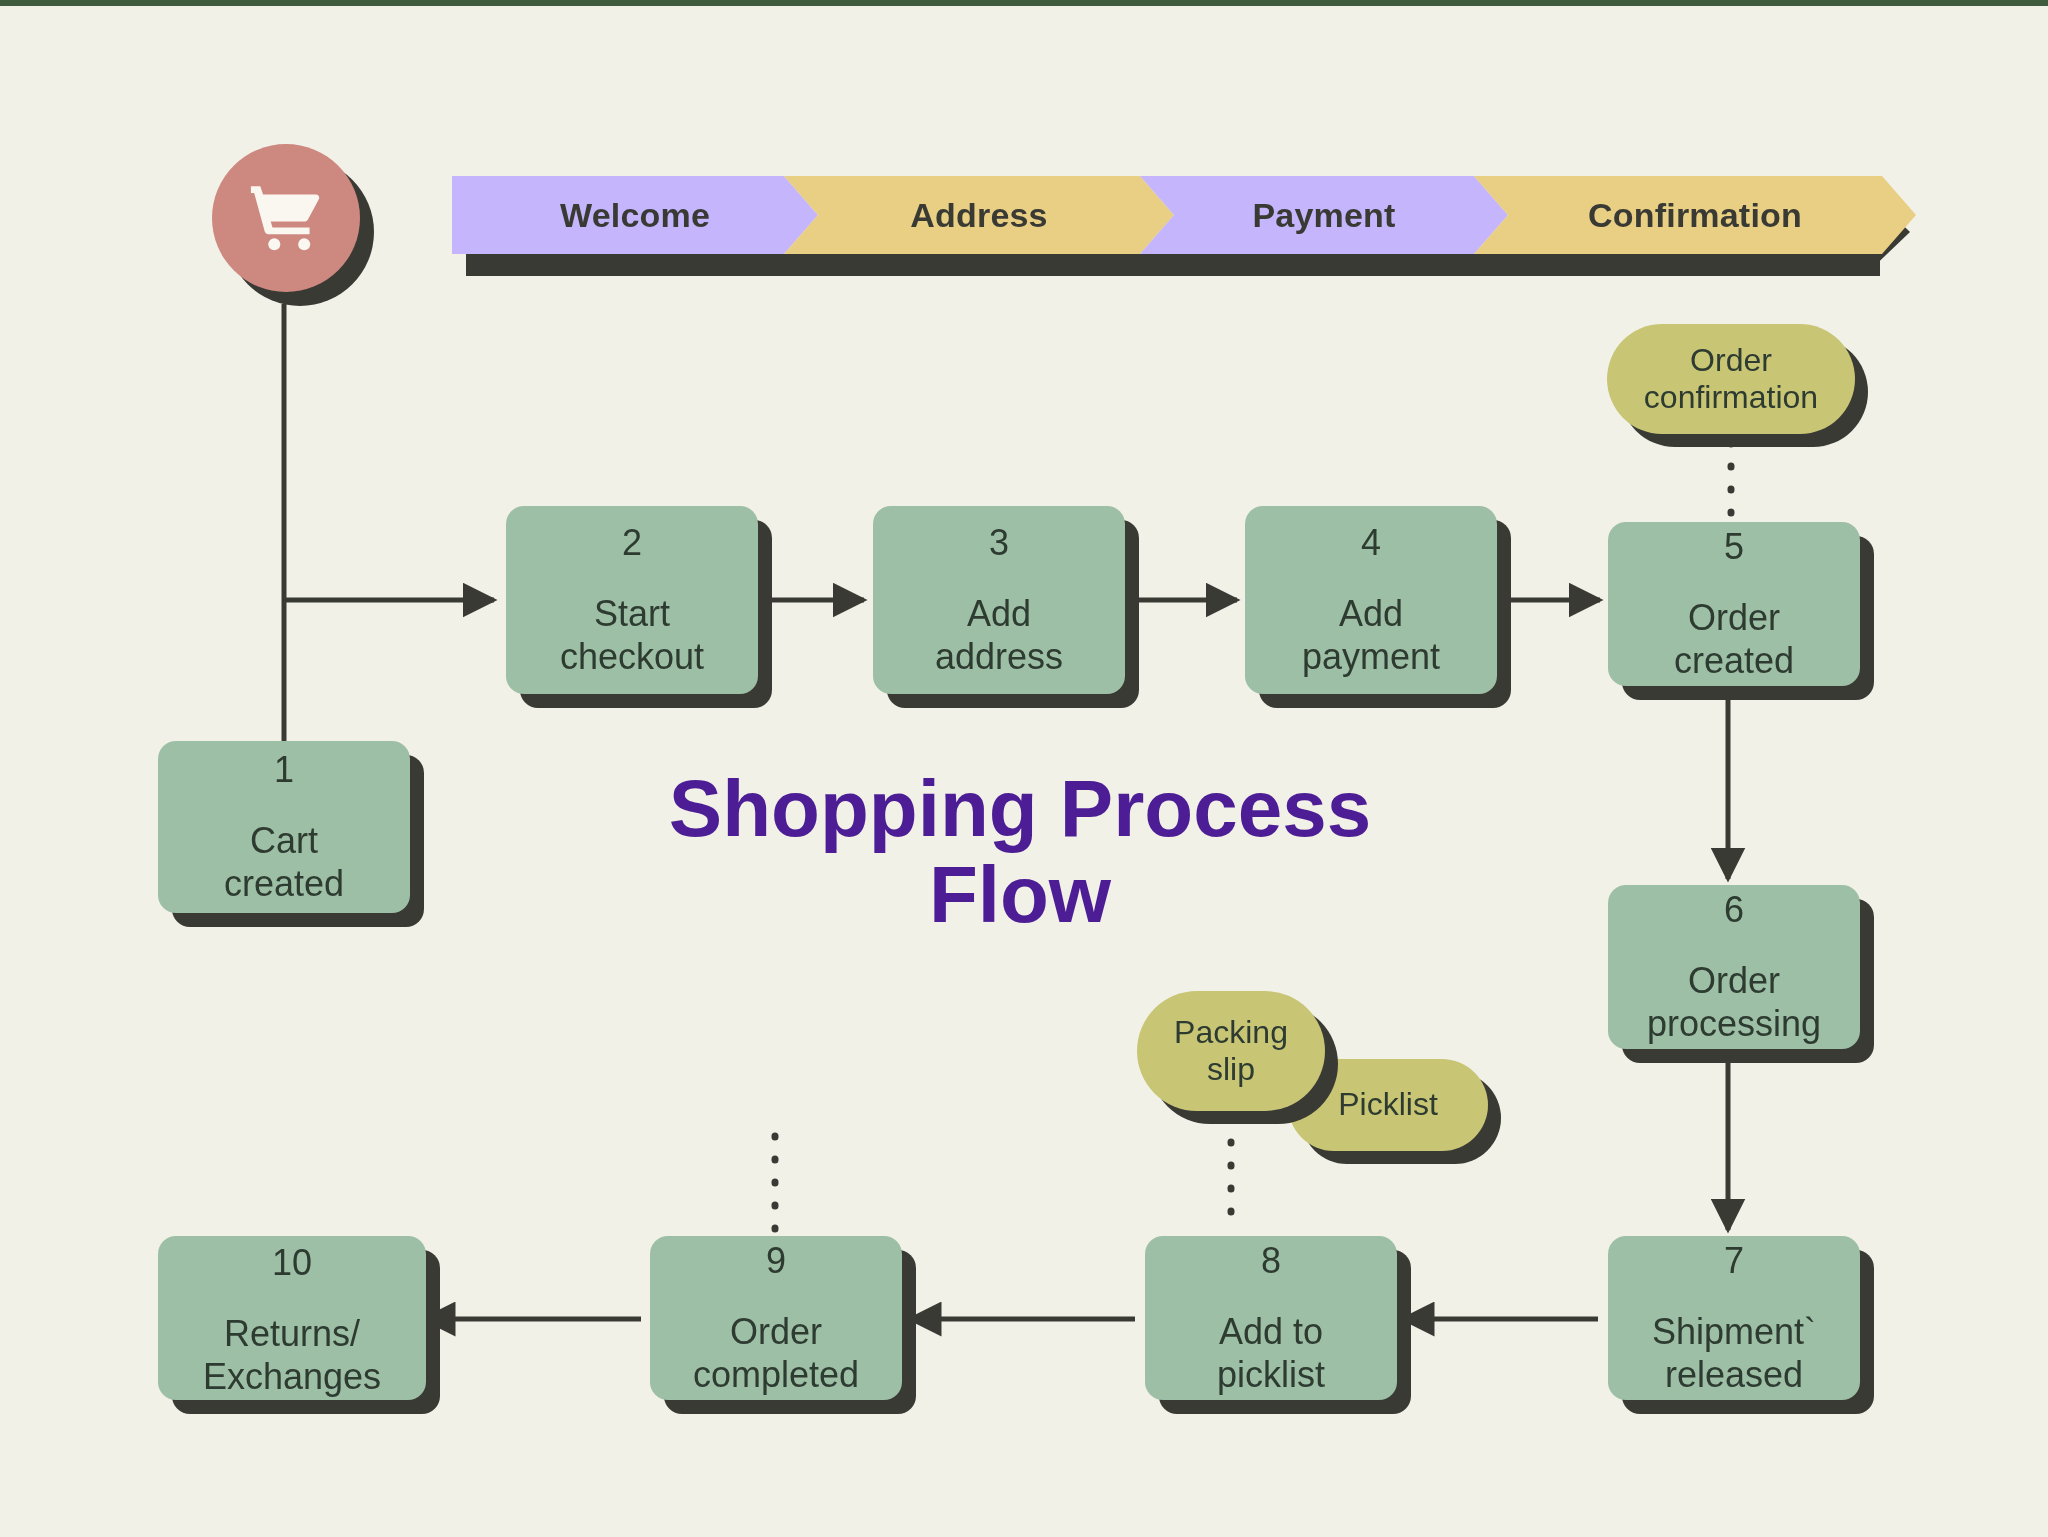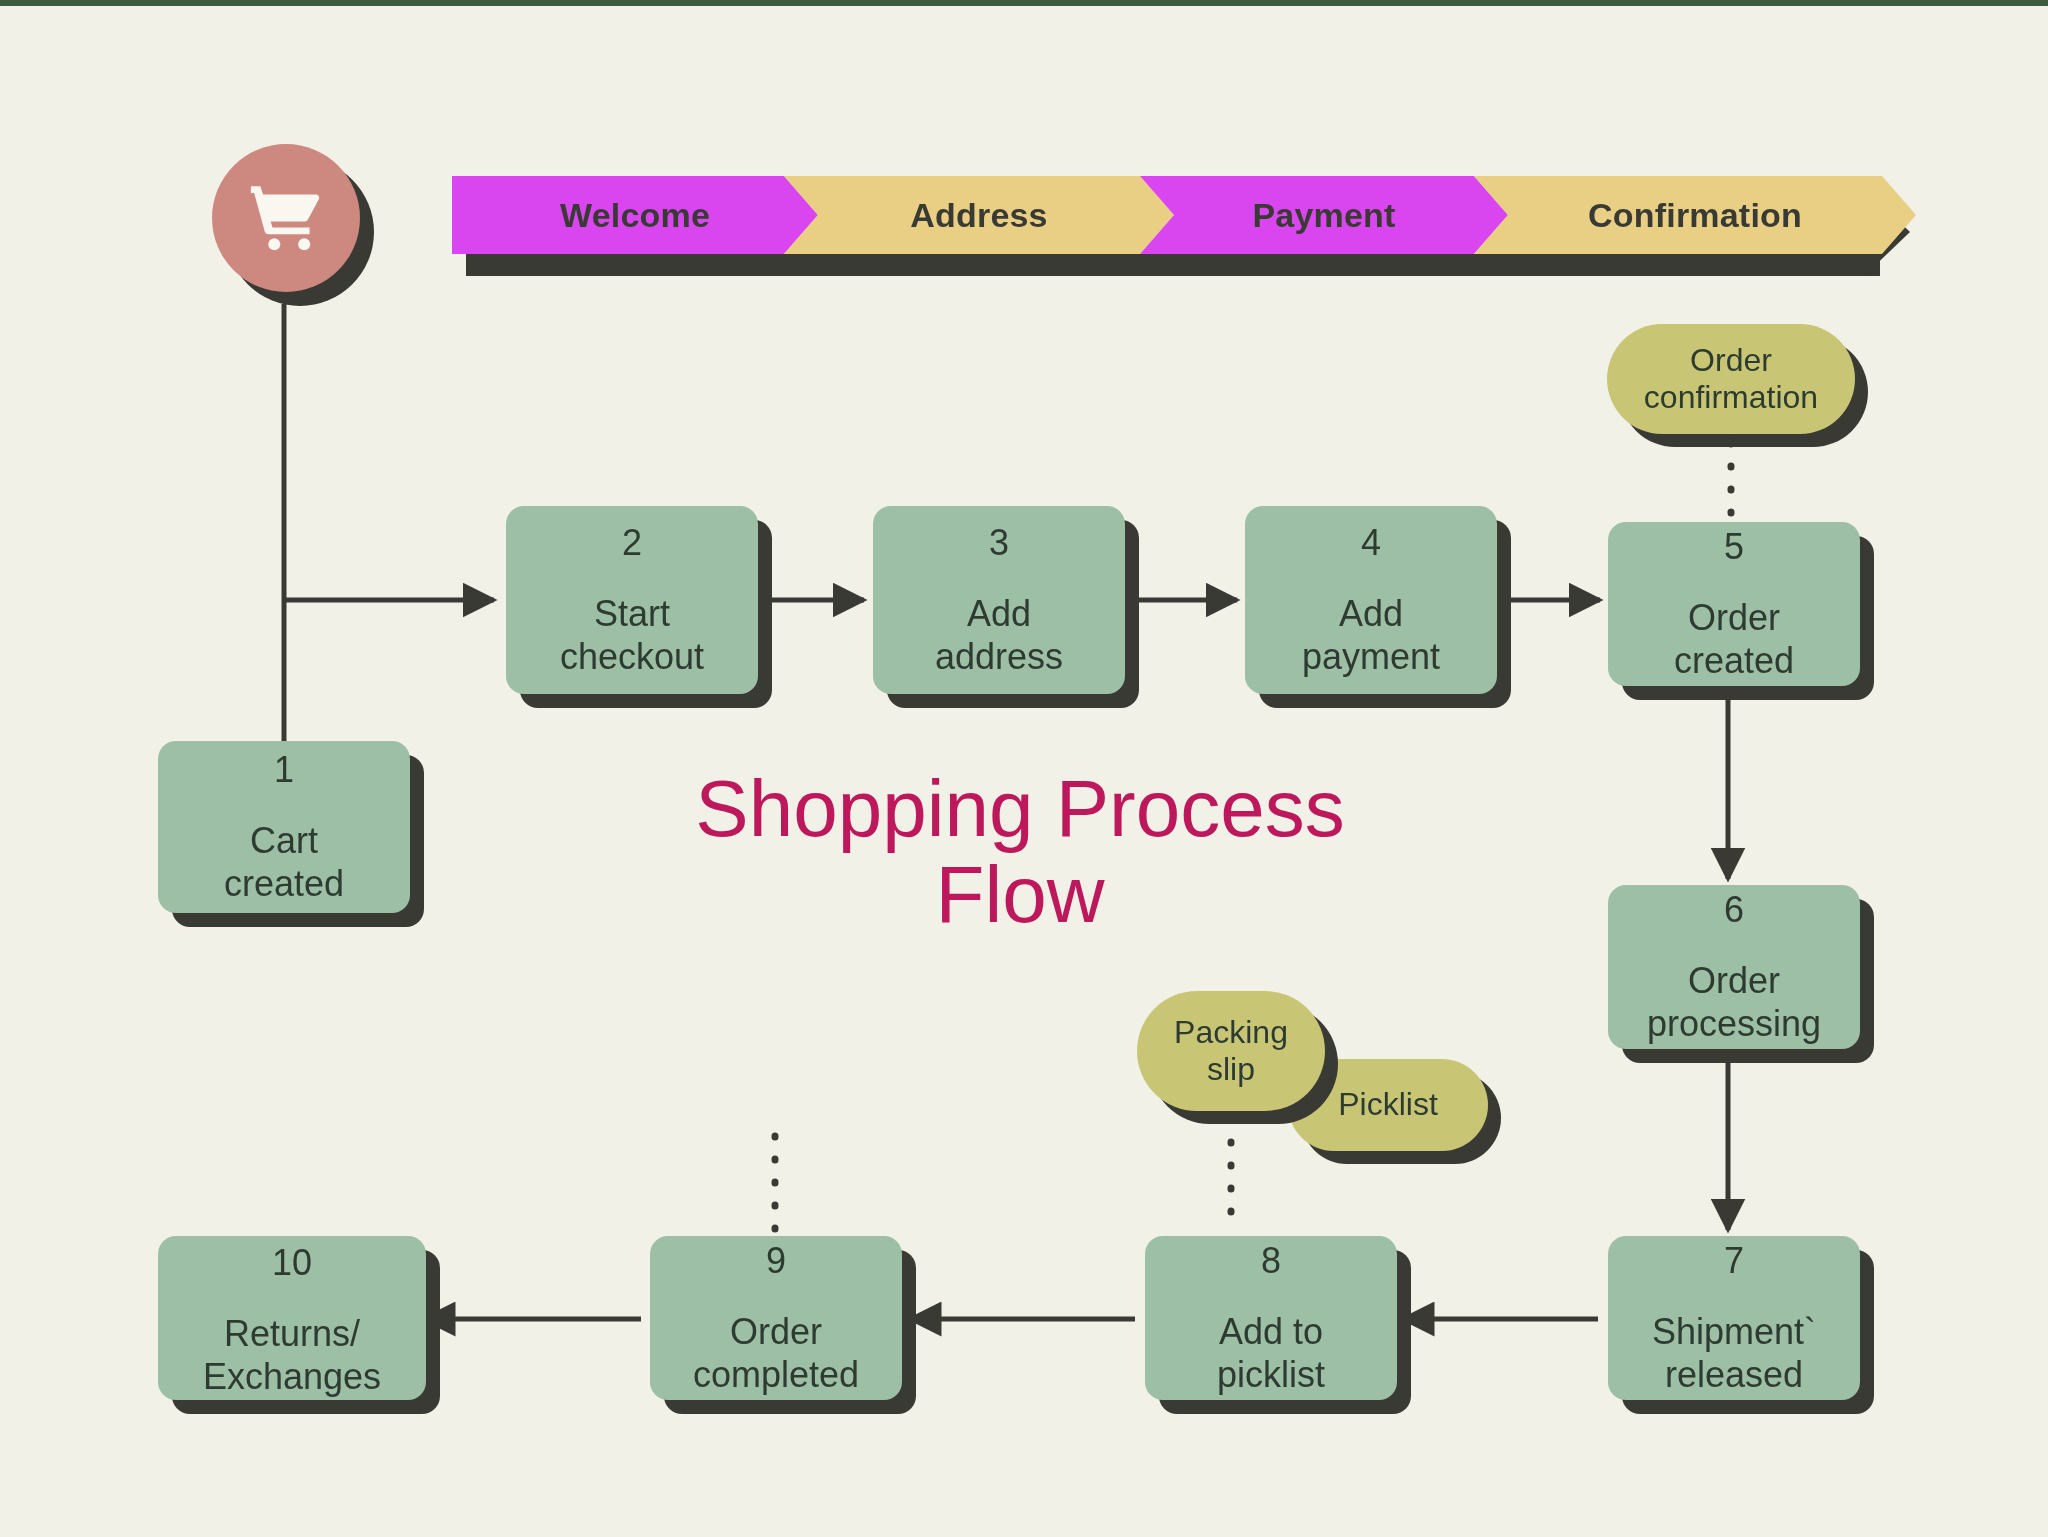--- a/index.html
+++ b/index.html
@@ -51,21 +51,21 @@
     display: flex;
     align-items: center;
     justify-content: center;
     font-weight: bold;
     font-size: 34px;
     color: #3A3A35;
     letter-spacing: .2px;
     padding: 0 28px;
     box-sizing: border-box;
   }
-  .step.beige { background: #d946ef; }
+  .step.beige { background: #c4b5fd; }
   .step.gold  { background: #E9CF84; }
   .step.first {
     clip-path: polygon(0 0, calc(100% - 34px) 0, 100% 50%, calc(100% - 34px) 100%, 0 100%);
   }
   .step.mid {
     clip-path: polygon(0 0, calc(100% - 34px) 0, 100% 50%, calc(100% - 34px) 100%, 0 100%, 34px 50%);
     margin-left: -34px;
   }
   .step.last {
     clip-path: polygon(0 0, calc(100% - 34px) 0, 100% 50%, calc(100% - 34px) 100%, 0 100%, 34px 50%);
@@ -118,24 +118,24 @@
     line-height: 1.16;
     text-align: center;
     white-space: pre-line;
     box-sizing: border-box;
     padding: 6px 18px;
   }
 
   
   .title {
     position: absolute;
-    font-weight: normal;
+    font-weight: bold;
     font-size: 80px;
     line-height: 1.08;
-    color: #be185d;
+    color: #4c1d95;
     text-align: center;
     white-space: pre-line;
     z-index: 2;
   }
 
   
   .edges {
     position: absolute;
     left: 0; top: 0;
     width: 2048px;

